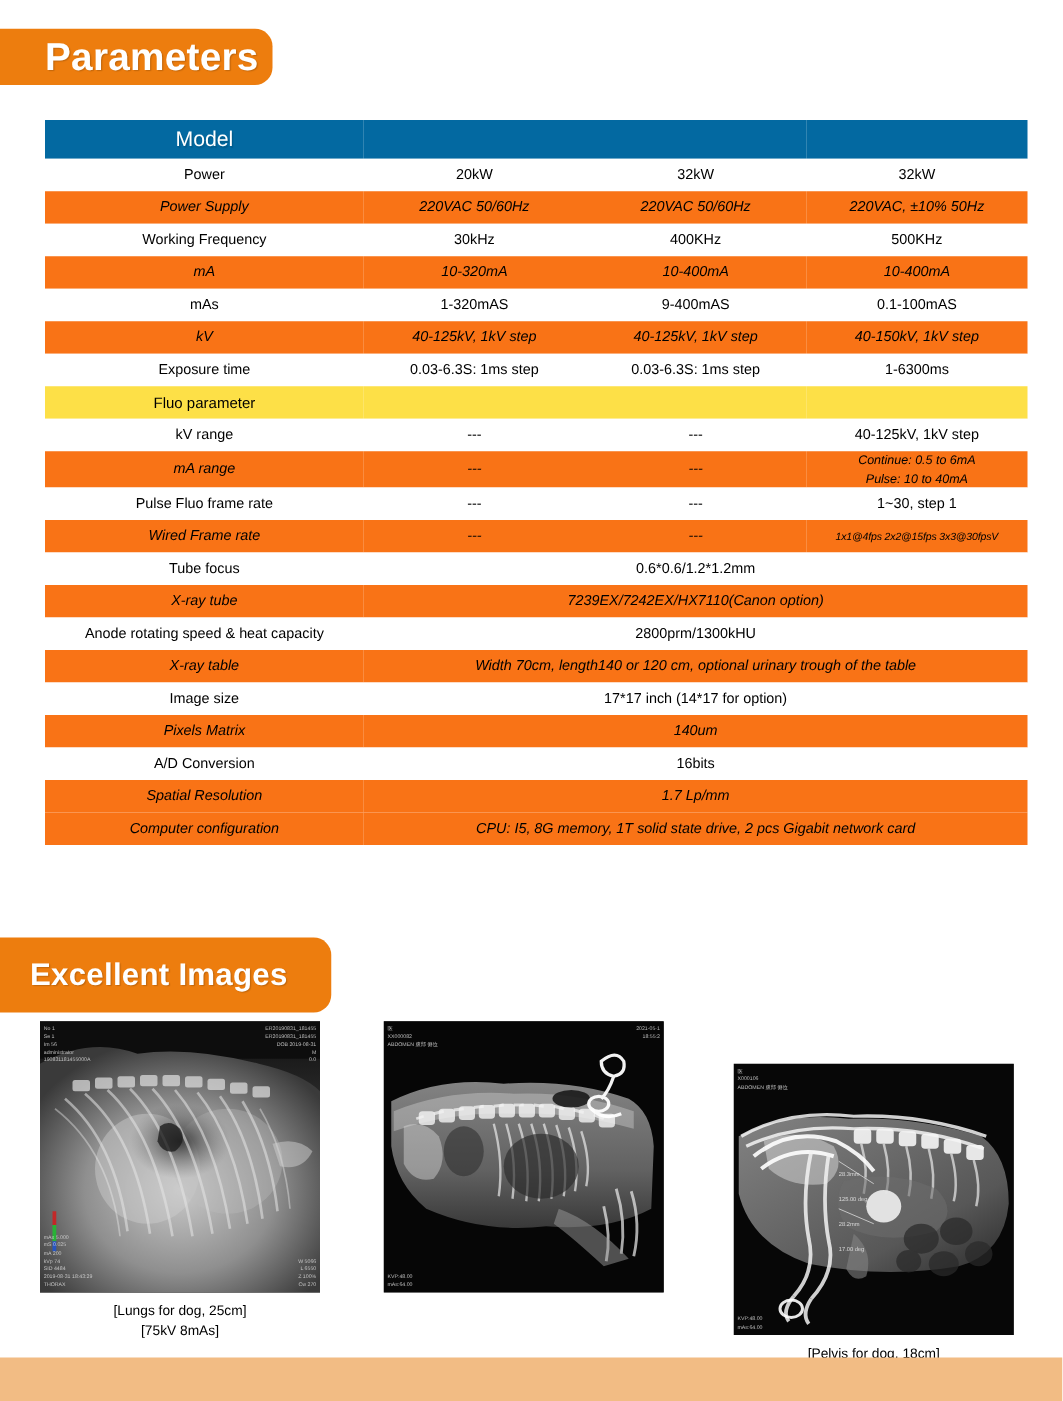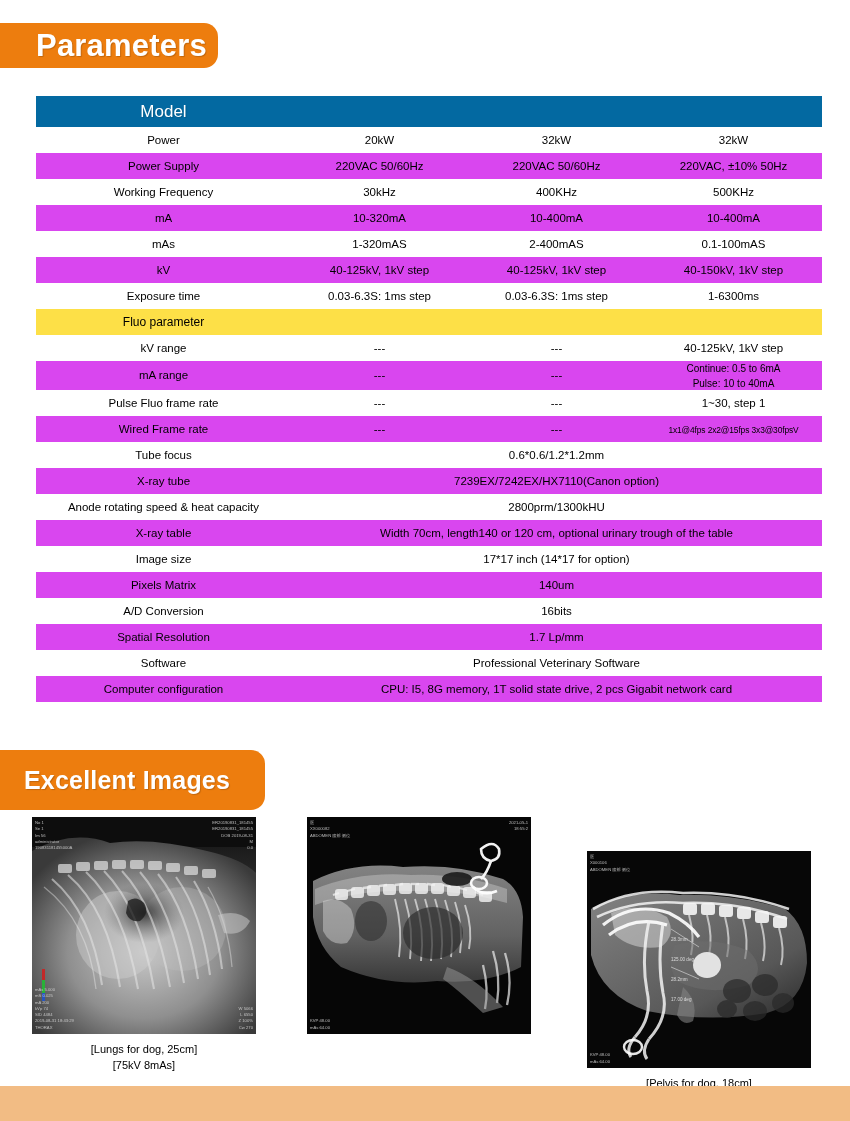--- a/index.html
+++ b/index.html
@@ -70,21 +70,21 @@
     color: #ffffff;
     text-shadow: 1px 1px 1px rgba(0,0,0,0.15);
   }
   tr.row-sub td {
     background: #fde047;
     height: 26px;
     font-weight: bold;
     font-size: 12px;
   }
   tr.row-odd td  { background: #ffffff; }
-  tr.row-even td { background: #d946ef; }
+  tr.row-even td { background: #f97316; font-style: italic; }
   tr.data td { height: 26px; }
 
   
   td.sep { border-left: 1px dashed #8a8a8a; }
 
   .small-frames { font-size: 8.4px; letter-spacing: -0.1px; }
   .two-line { font-size: 10px; line-height: 1.25; }
 
   
   .xray-wrap {
@@ -179,21 +179,21 @@
       </tr>
       <tr class="data row-even">
         <td>mA</td>
         <td class="sep">10-320mA</td>
         <td class="sep">10-400mA</td>
         <td class="sep">10-400mA</td>
       </tr>
       <tr class="data row-odd">
         <td>mAs</td>
         <td class="sep">1-320mAS</td>
-        <td class="sep">2-400mAS</td>
+        <td class="sep">9-400mAS</td>
         <td class="sep">0.1-100mAS</td>
       </tr>
       <tr class="data row-even">
         <td>kV</td>
         <td class="sep">40-125kV, 1kV step</td>
         <td class="sep">40-125kV, 1kV step</td>
         <td class="sep">40-150kV, 1kV step</td>
       </tr>
       <tr class="data row-odd">
         <td>Exposure time</td>
@@ -255,24 +255,20 @@
         <td>Pixels Matrix</td>
         <td class="sep" colspan="3">140um</td>
       </tr>
       <tr class="data row-odd">
         <td>A/D Conversion</td>
         <td class="sep" colspan="3">16bits</td>
       </tr>
       <tr class="data row-even">
         <td>Spatial Resolution</td>
         <td class="sep" colspan="3">1.7 Lp/mm</td>
-      </tr>
-      <tr class="data row-odd">
-        <td>Software</td>
-        <td class="sep" colspan="3">Professional Veterinary Software</td>
       </tr>
       <tr class="data row-even">
         <td>Computer configuration</td>
         <td class="sep" colspan="3">CPU: I5, 8G memory, 1T solid state drive, 2 pcs Gigabit network card</td>
       </tr>
     </tbody>
 </table>
 
 <div class="pill" id="pill-excellent">
   <span class="pill-label">Excellent Images</span>

